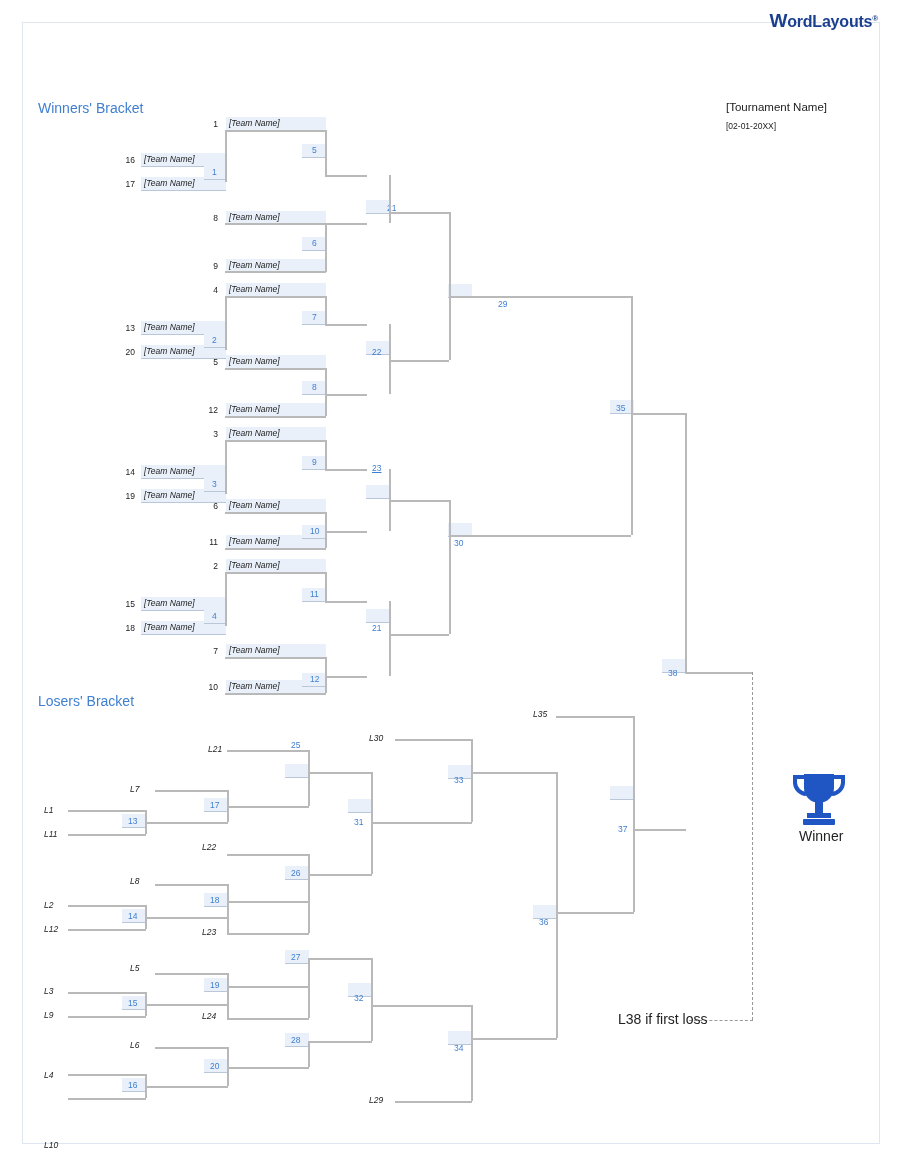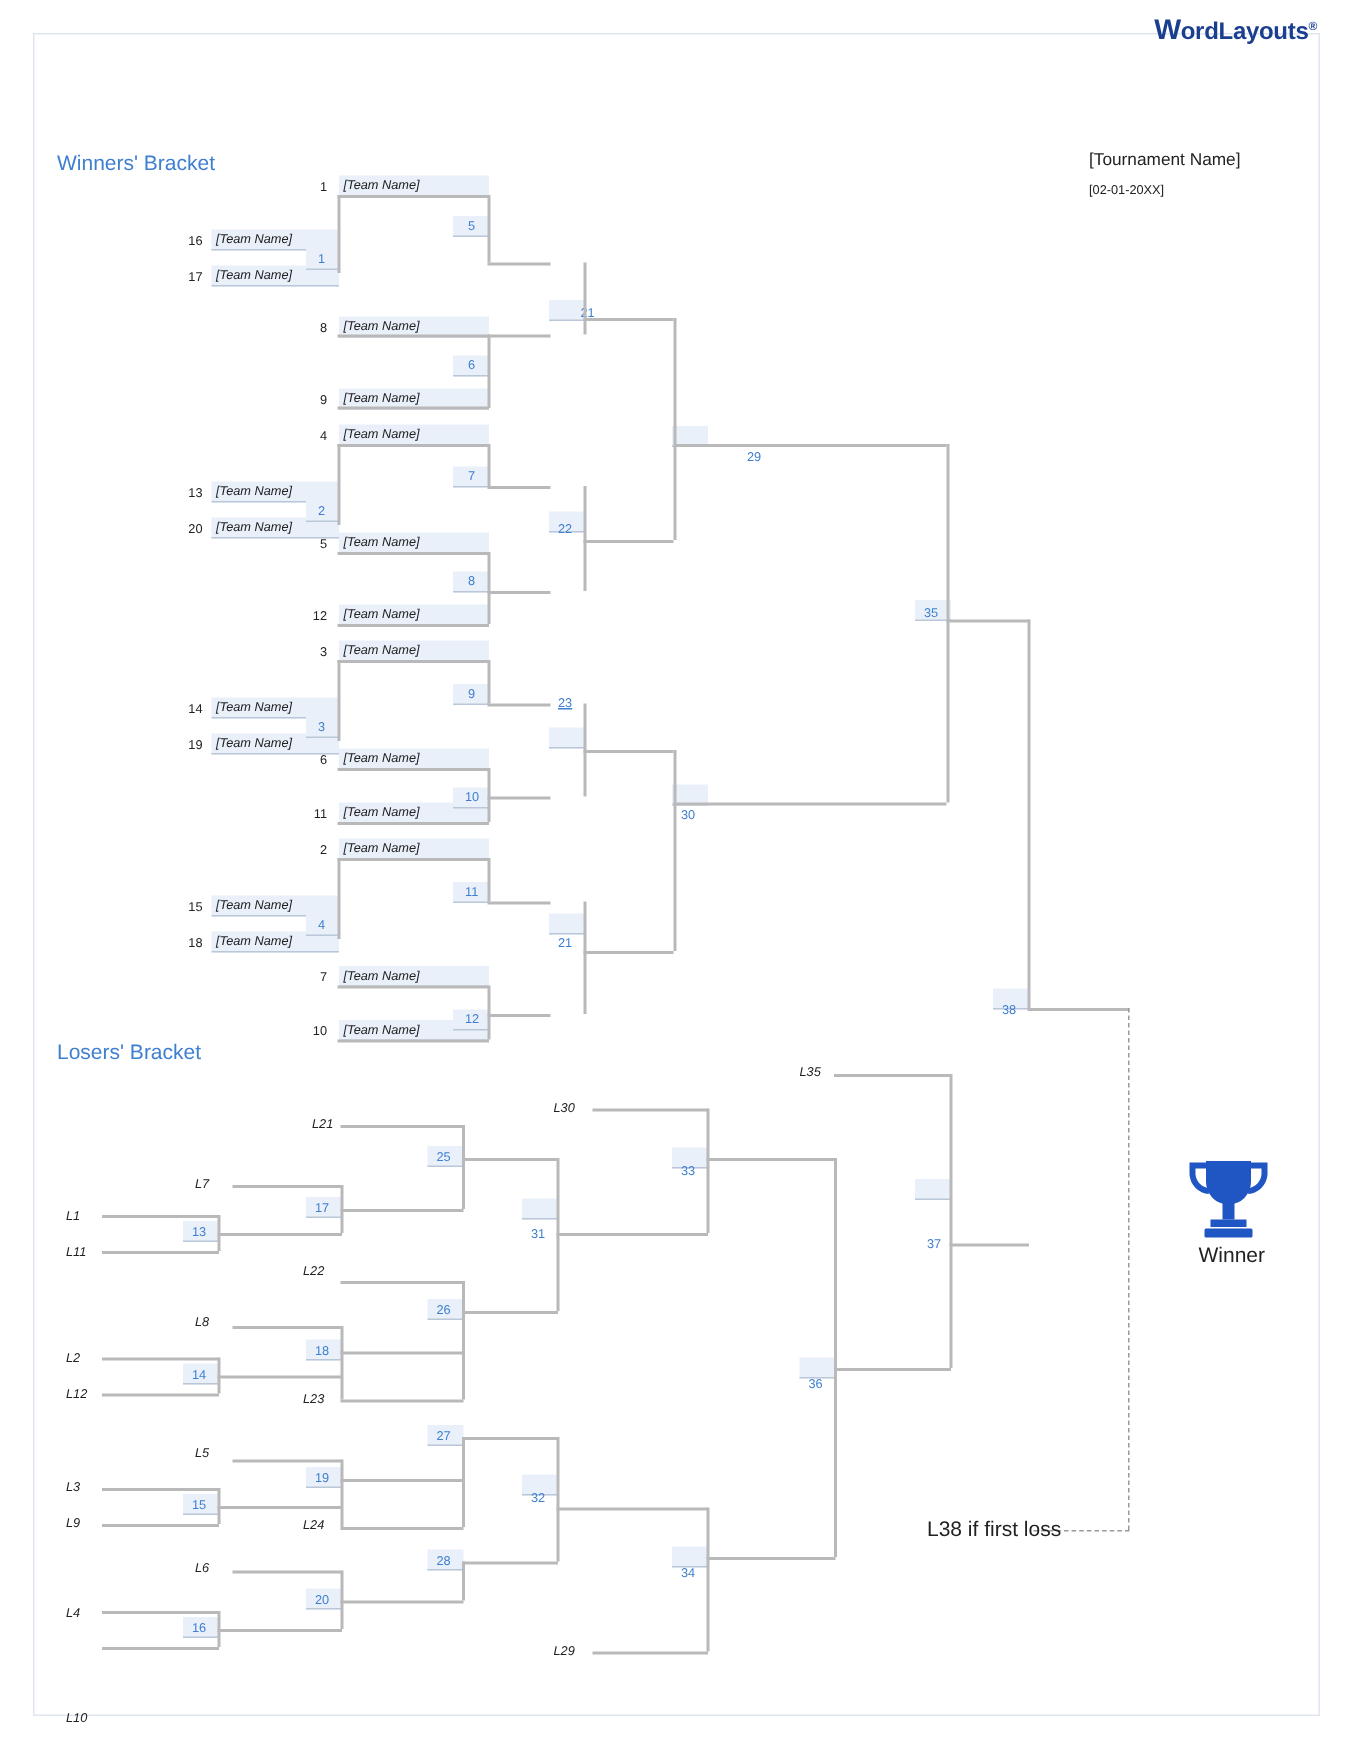--- a/index.html
+++ b/index.html
@@ -256,21 +256,21 @@
   <div class="slot" style="left:204px;top:798px;width:24px;"></div>
   <div class="gnum" style="left:210px;top:800px;">17</div>
   <div class="slot" style="left:204px;top:893px;width:24px;"></div>
   <div class="gnum" style="left:210px;top:895px;">18</div>
   <div class="slot" style="left:204px;top:978px;width:24px;"></div>
   <div class="gnum" style="left:210px;top:980px;">19</div>
   <div class="slot" style="left:204px;top:1059px;width:24px;"></div>
   <div class="gnum" style="left:210px;top:1061px;">20</div>
 
   <div class="slot" style="left:285px;top:764px;width:24px;"></div>
-  <div class="gnum" style="left:291px;top:766px;">25</div>
+  <div class="gnum" style="left:291px;top:740px;">25</div>
   <div class="slot" style="left:285px;top:866px;width:24px;"></div>
   <div class="gnum" style="left:291px;top:868px;">26</div>
   <div class="slot" style="left:285px;top:950px;width:24px;"></div>
   <div class="gnum" style="left:291px;top:952px;">27</div>
   <div class="slot" style="left:285px;top:1033px;width:24px;"></div>
   <div class="gnum" style="left:291px;top:1035px;">28</div>
 
   <div class="slot" style="left:348px;top:799px;width:24px;"></div>
   <div class="gnum" style="left:354px;top:817px;">31</div>
   <div class="slot" style="left:348px;top:983px;width:24px;"></div>

